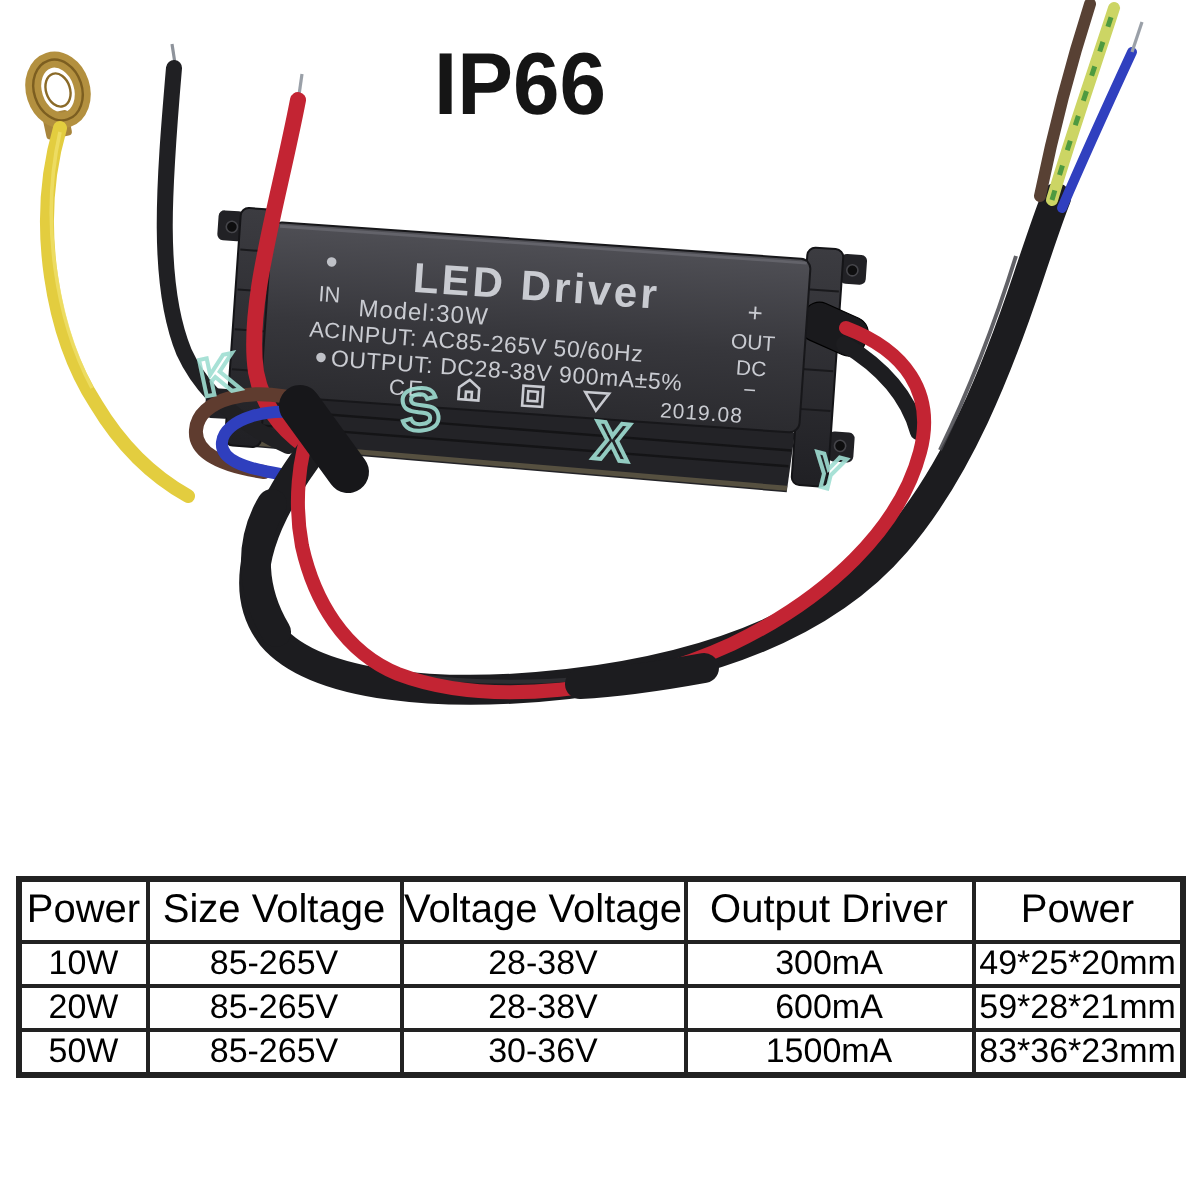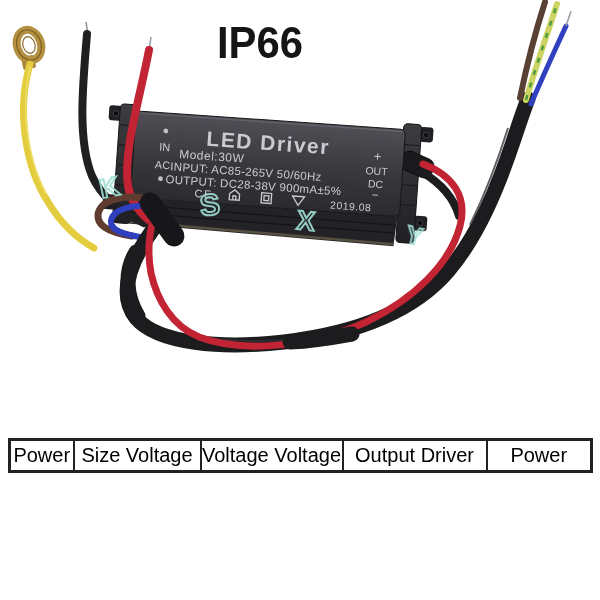--- a/index.html
+++ b/index.html
@@ -180,16 +180,37 @@
     <thead>
       <tr>
         <th>Power</th>
         <th>Size Voltage</th>
         <th>Voltage Voltage</th>
         <th>Output Driver</th>
         <th>Power</th>
       </tr>
     </thead>
     <tbody>
+      <tr>
+        <td>10W</td>
+        <td>85-265V</td>
+        <td>28-38V</td>
+        <td>300mA</td>
+        <td>49*25*20mm</td>
+      </tr>
+      <tr>
+        <td>20W</td>
+        <td>85-265V</td>
+        <td>28-38V</td>
+        <td>600mA</td>
+        <td>59*28*21mm</td>
+      </tr>
+      <tr class="row-50w">
+        <td>50W</td>
+        <td>85-265V</td>
+        <td>30-36V</td>
+        <td class="no-sep-t">1500mA</td>
+        <td>83*36*23mm</td>
+      </tr>
     </tbody>
   </table>
 
 </div>
 
 </body></html>

